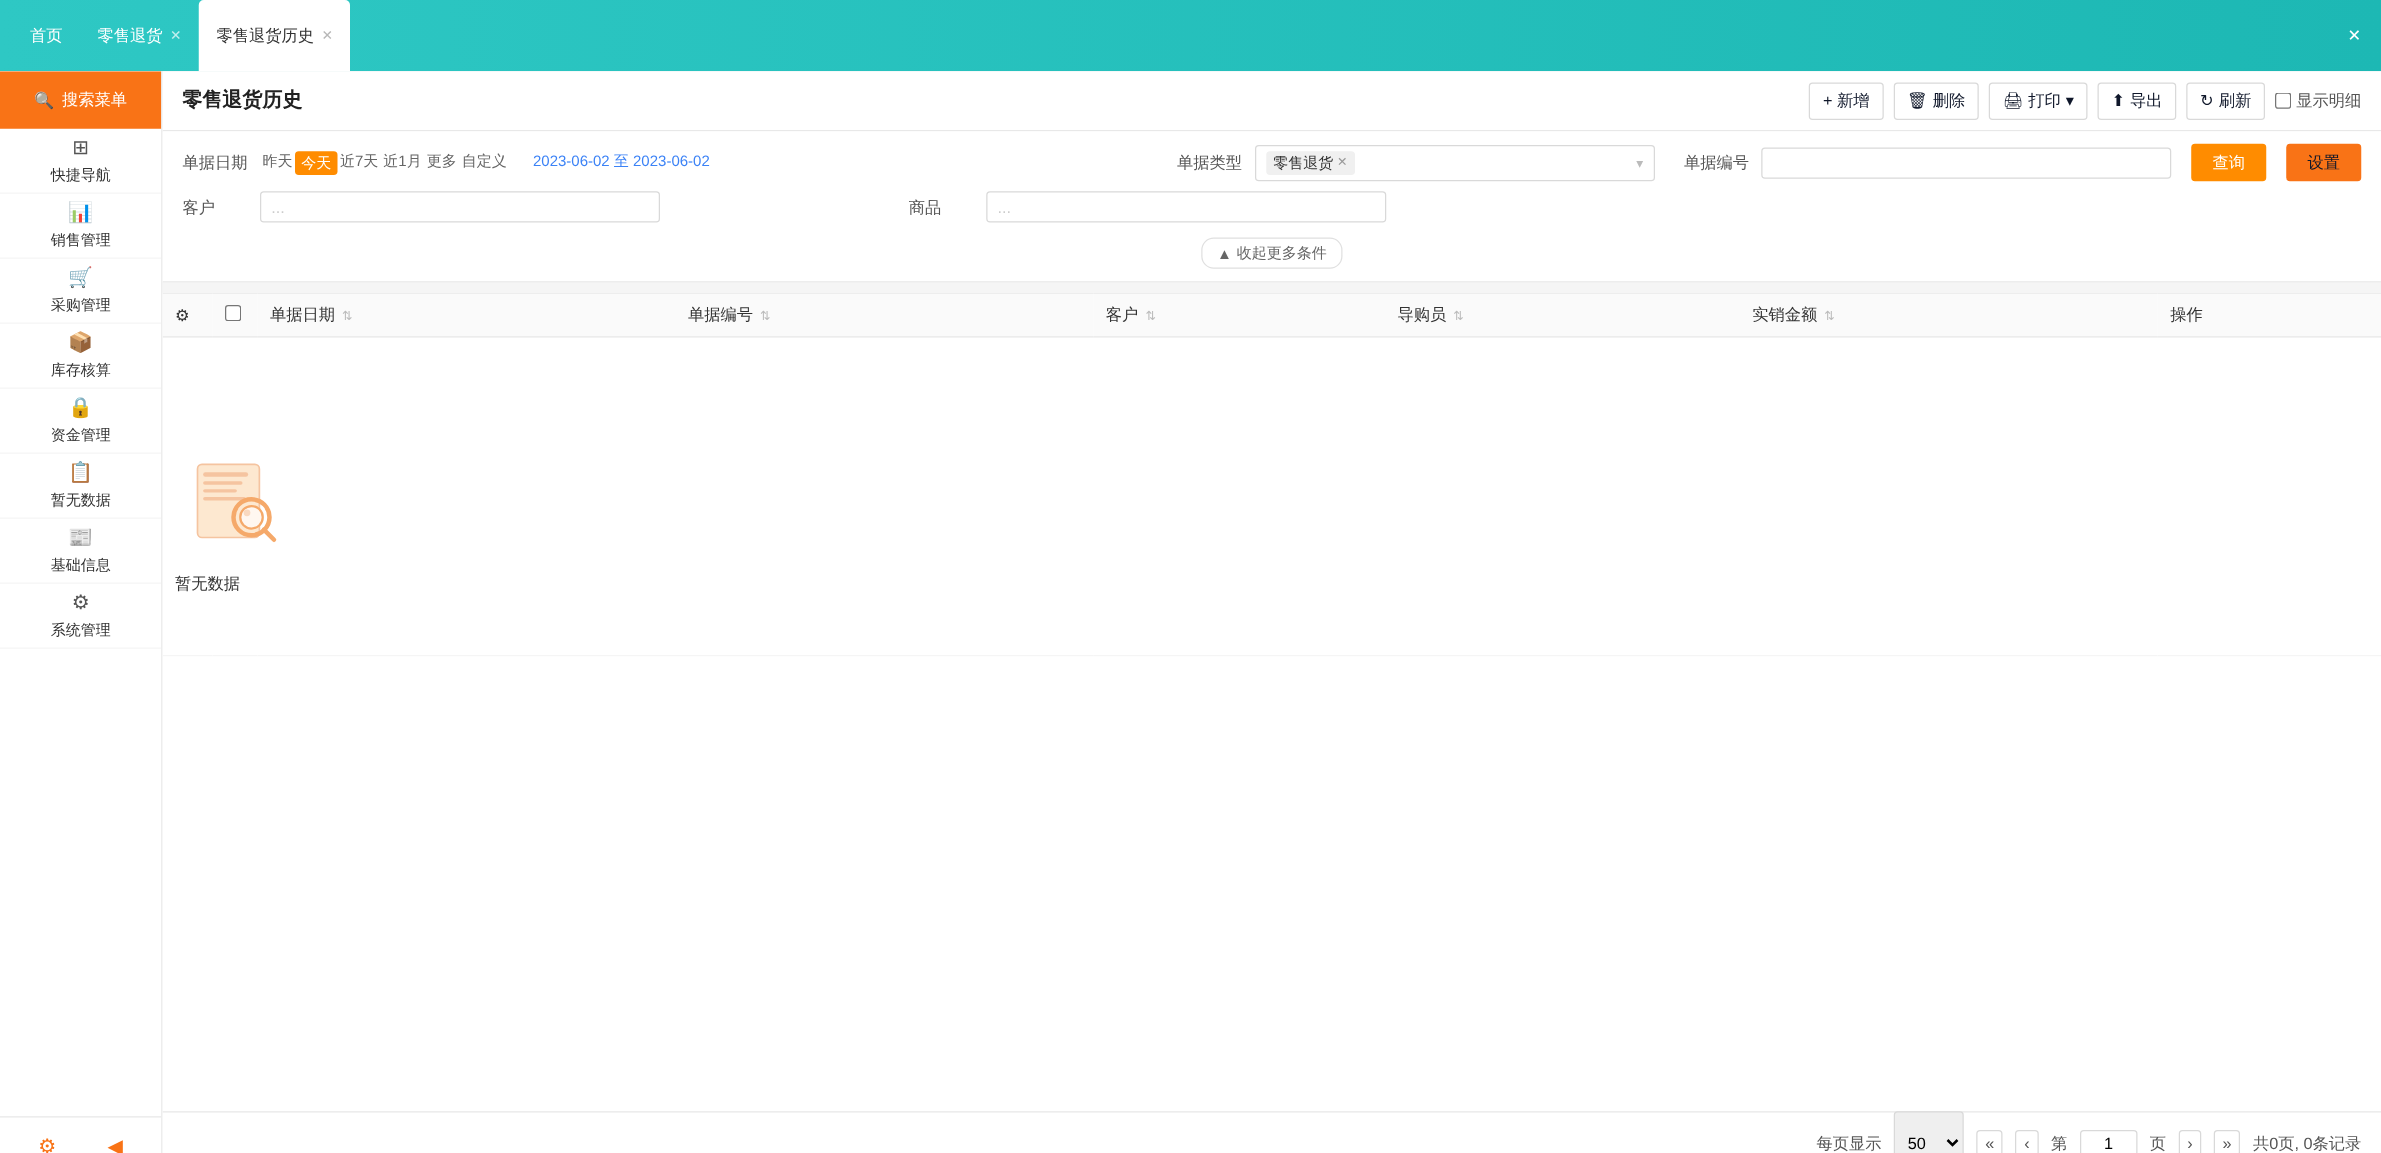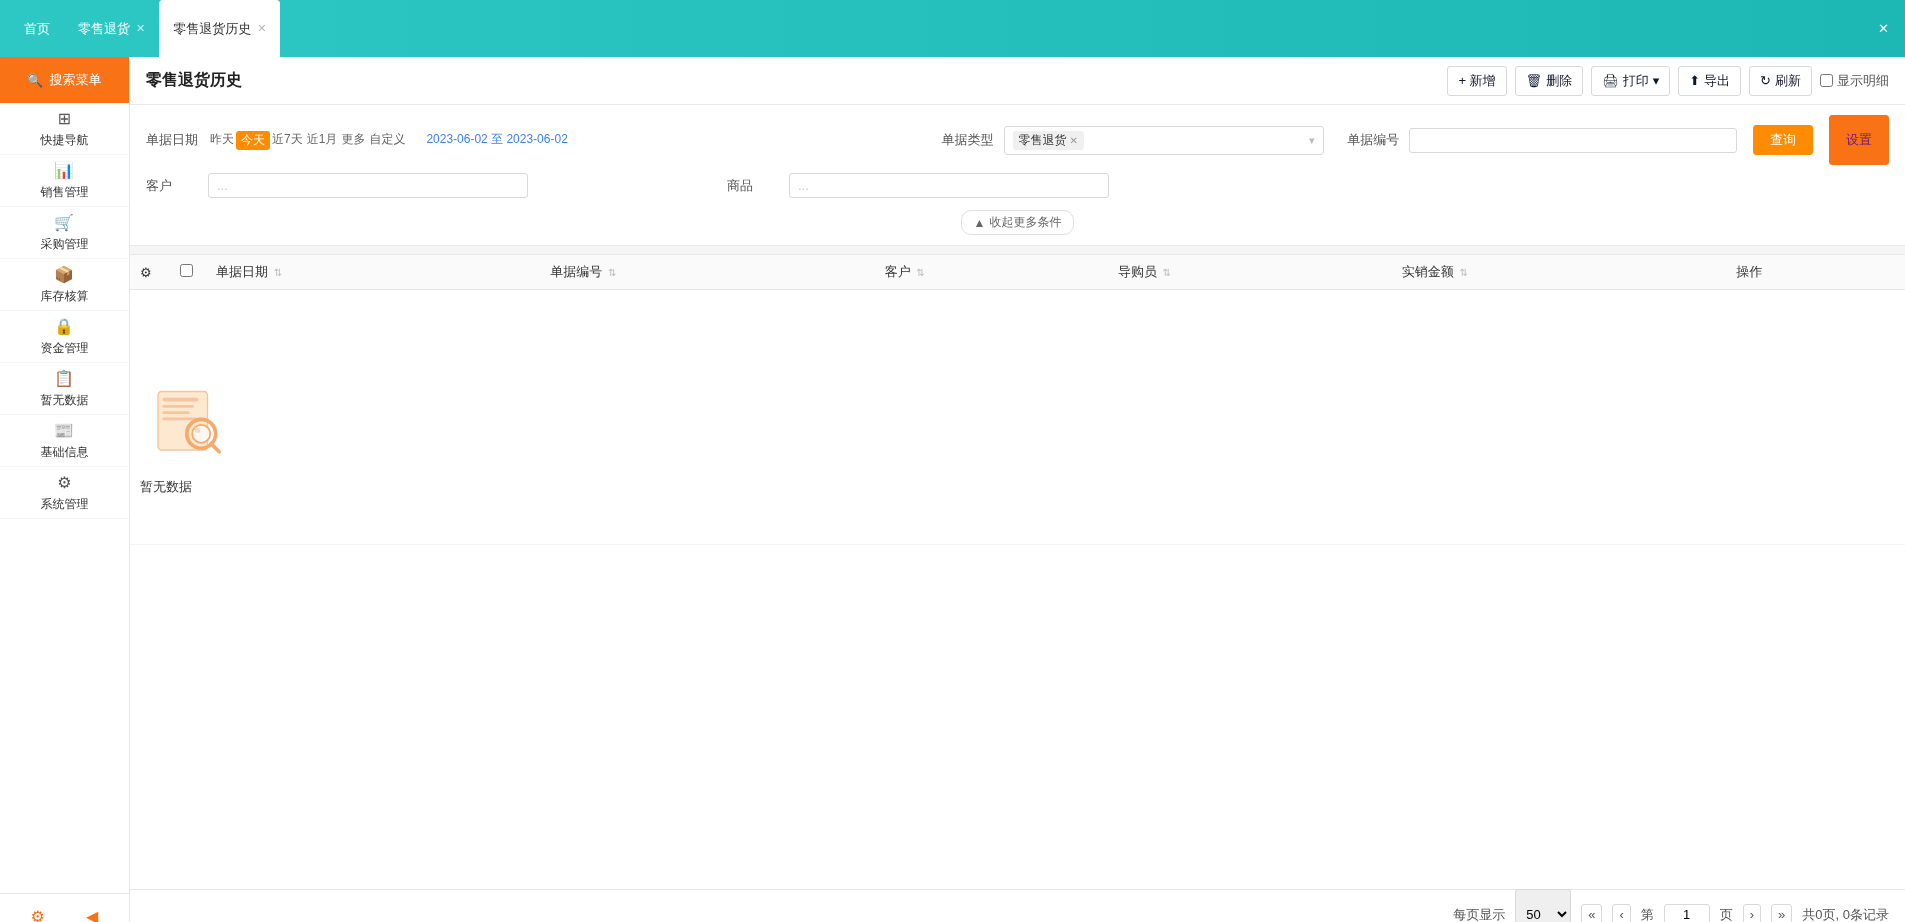--- a/index.html
+++ b/index.html
@@ -145,23 +145,23 @@
       white-space: nowrap;
     }
     .btn-primary {
       background: #ff8c00;
       color: #fff;
       border-color: #ff8c00;
       padding: 5px 16px;
     }
     .btn-setting {
       background: #f97316;
-      color: #701a75;
+      color: #0f172a;
       border-color: #f97316;
-      padding: 15px 16px;
+      padding: 5px 16px;
     }
     .show-detail-label {
       font-size: 13px;
       color: #555;
       display: flex;
       align-items: center;
       gap: 4px;
     }
     .show-detail-label input { cursor: pointer; }
 

